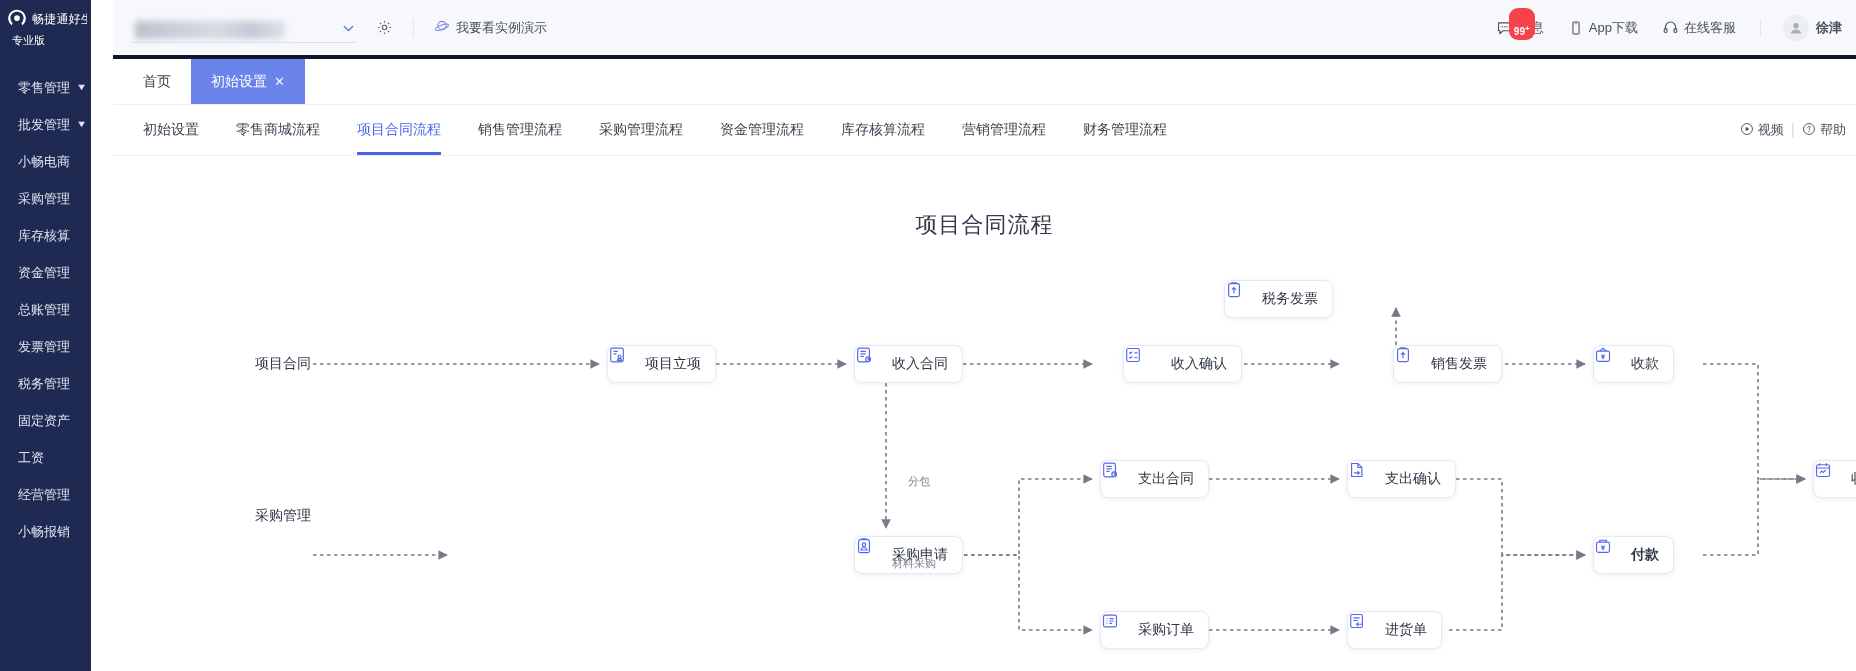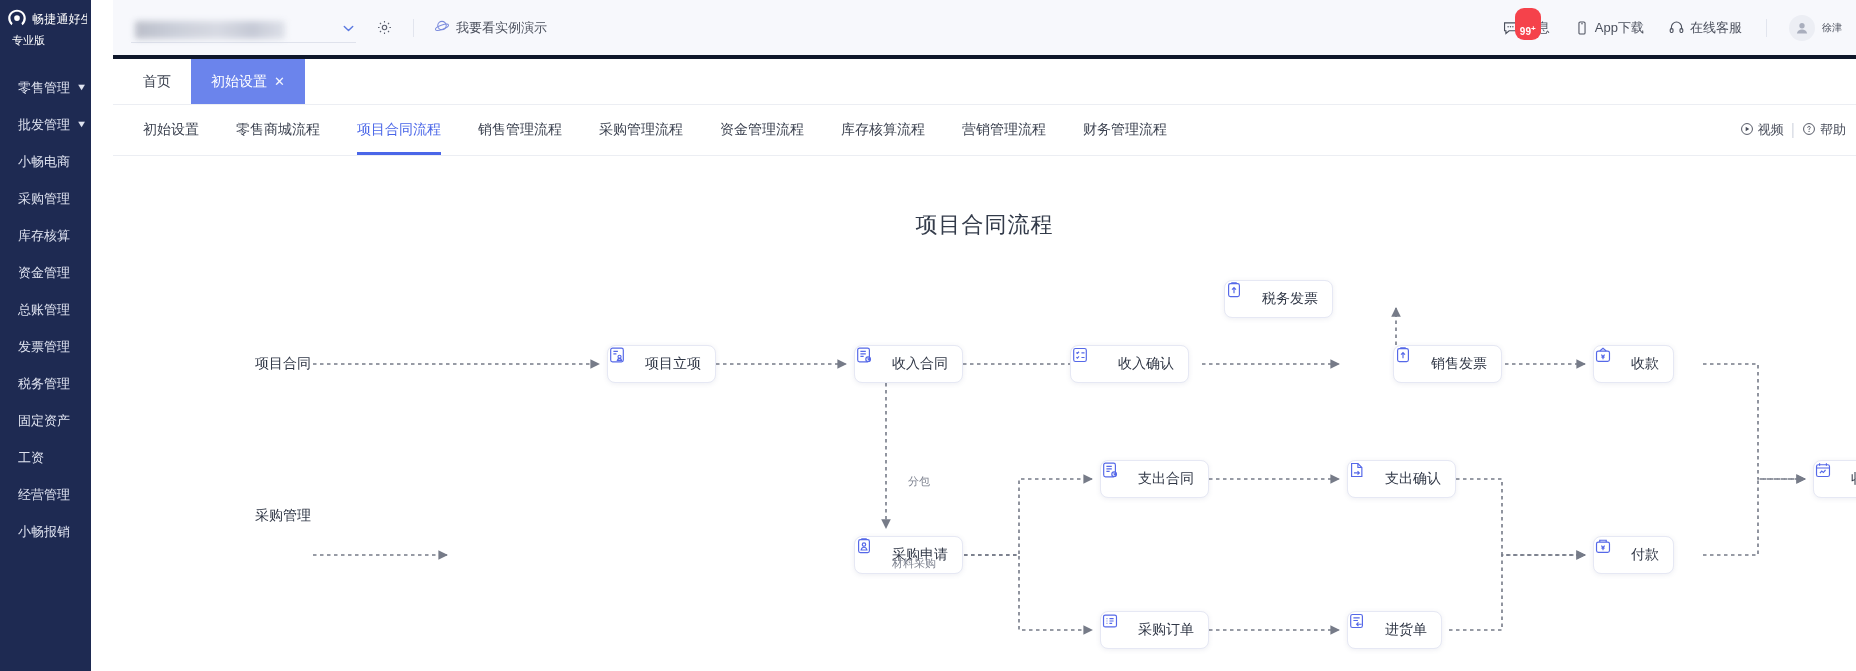--- a/index.html
+++ b/index.html
@@ -75,21 +75,21 @@
     position: absolute; left: 13px; top: -11px;
     background: #f5424b; color: #fff; font-size: 10px; line-height: 1;
     padding: 17px 5px 3px 5px; border-radius: 9px; white-space: nowrap; font-weight: 600;
   }
   .badge sup { font-size: 8px; }
   .avatar-wrap { display: flex; align-items: center; gap: 7px; margin-left: 22px; cursor: pointer; }
   .avatar {
     width: 26px; height: 26px; border-radius: 50%; background: #eceef4;
     display: flex; align-items: center; justify-content: center; color: #a9aebd;
   }
-  .uname { font-size: 10px; color: #4a4f5c; white-space: nowrap; }
+  .uname { font-size: 13px; color: #4a4f5c; white-space: nowrap; font-weight: bold; }
 
   
   .pagetabs {
     position: absolute; left: 113px; top: 59px; right: 0; height: 46px;
     background: #ffffff; display: flex; align-items: stretch; padding-left: 10px;
     border-bottom: 1px solid #eceef3;
   }
   .ptab {
     display: flex; align-items: center; gap: 7px; padding: 0 20px;
     font-size: 14px; color: #3c4250; cursor: pointer;
@@ -413,21 +413,21 @@
           <span style="width: 18px; height: 18px; flex: 0 0 auto; display: block;">
             <svg class="ic" viewBox="0 0 20 20" fill="none" stroke="#5568e8" stroke-width="1.3">
               <rect x="3" y="2.4" width="13" height="15.2" rx="2"></rect>
               <path d="M6 6h6M6 8.8h6M6 11.6h3.6"></path>
               <circle cx="14.6" cy="14.6" r="2.6"></circle>
               <path d="M14.6 13.3v1.4l1 .7"></path>
             </svg>
           </span>
           <span>收入合同</span>
         </div>
-        <div class="node" style="left: 933px; top: 189px; padding-left: 21px;">
+        <div class="node" style="left: 986px; top: 189px; padding-left: 21px;">
           <span style="width: 18px; height: 18px; flex: 0 0 auto; display: block;">
             <svg class="ic" viewBox="0 0 20 20" fill="none" stroke="#5568e8" stroke-width="1.3">
               <rect x="3" y="2.8" width="14" height="14.4" rx="2"></rect>
               <path d="M6 7.2l1.1 1.1 1.8-1.9M6 12.4l1.1 1.1 1.8-1.9M11.6 7.6H15M11.6 12.8H15"></path>
             </svg>
           </span>
           <span>收入确认</span>
         </div>
         <div class="node" style="left: 1256px; top: 189px; text-align: center;">
           <span style="width: 18px; height: 18px; flex: 0 0 auto; display: block;">
@@ -484,21 +484,21 @@
           <span style="width: 18px; height: 18px; flex: 0 0 auto; display: block;">
             <svg class="ic" viewBox="0 0 20 20" fill="none" stroke="#5568e8" stroke-width="1.3">
               <rect x="4" y="3" width="12" height="14.4" rx="2"></rect>
               <path d="M7.6 3V1.9h4.8V3"></path>
               <circle cx="10" cy="8.4" r="1.9"></circle>
               <path d="M6.8 14.4c.5-2.1 1.8-3 3.2-3s2.7.9 3.2 3z"></path>
             </svg>
           </span>
           <span>采购申请</span>
         </div>
-        <div class="node" style="left: 1456px; top: 380px;">
+        <div class="node" style="left: 1456px; top: 380px; font-weight: bold;">
           <span style="width: 18px; height: 18px; flex: 0 0 auto; display: block;">
             <svg class="ic" viewBox="0 0 20 20" fill="none" stroke="#5568e8" stroke-width="1.3">
               <rect x="2.8" y="5.6" width="14.4" height="11.4" rx="2"></rect>
               <path d="M6.4 5.6V3.6h7.2v2"></path>
               <path d="M8.2 9.6 10 11.8l1.8-2.2M8.2 12.4h3.6M10 11.8v2.8"></path>
             </svg>
           </span>
           <span>付款</span>
         </div>
         <div class="node" style="left: 963px; top: 455px;">

